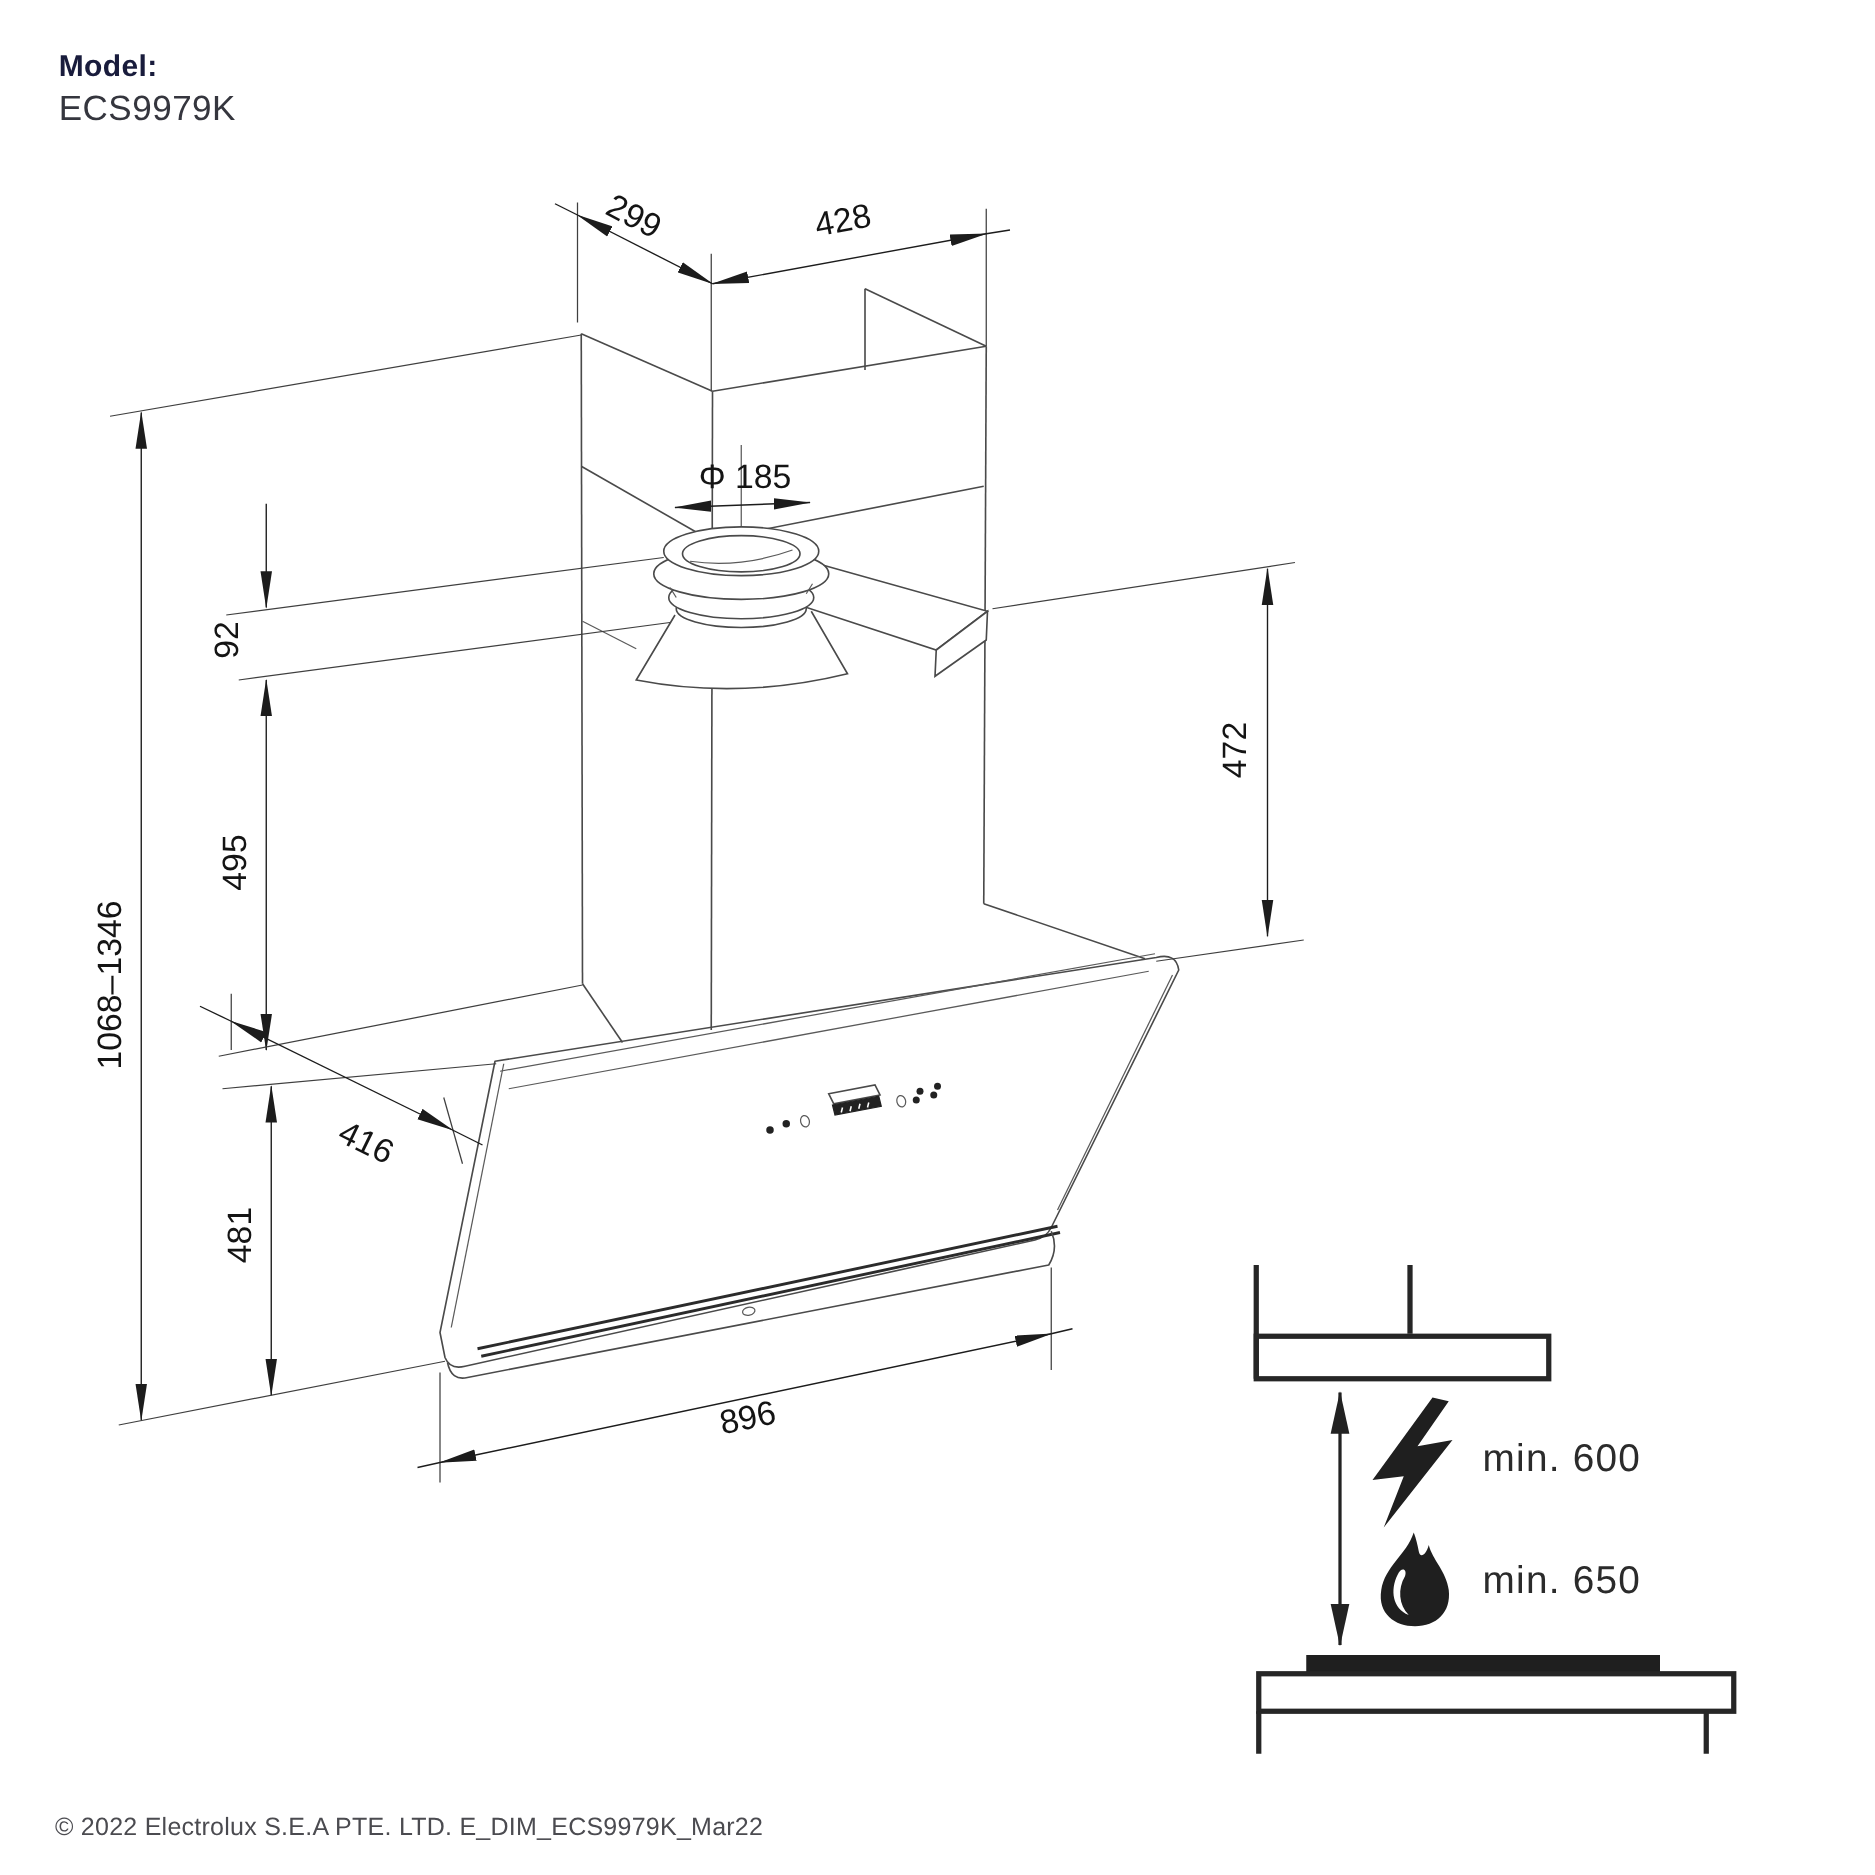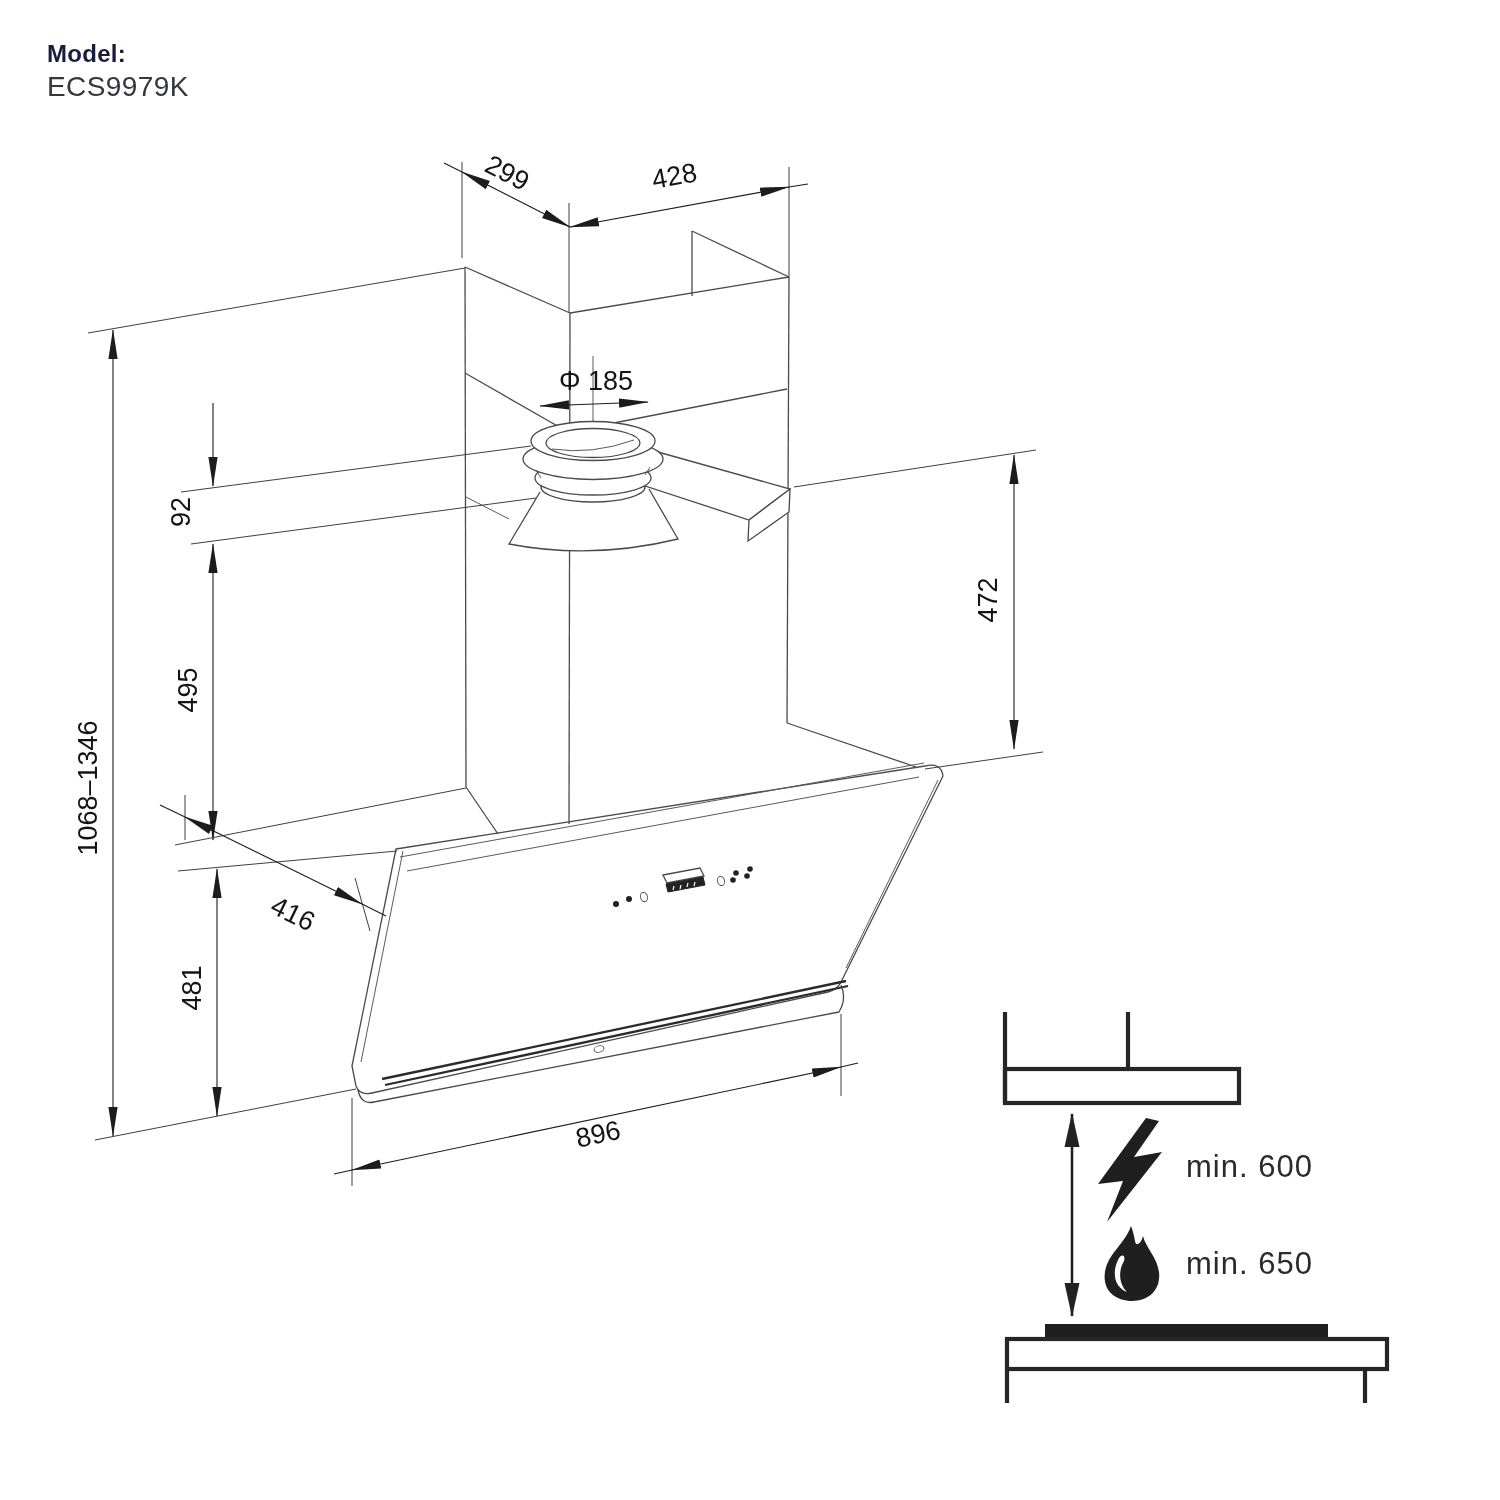--- a/index.html
+++ b/index.html
@@ -179,13 +179,14 @@
       <path fill="#1f1f1f" d="M1131,1226 C1125,1244 1108,1253 1105,1272 C1102,1291 1116,1301 1132,1301 C1149,1301 1161,1290 1159,1272 C1157,1257 1146,1248 1143,1236 C1141,1244 1136,1247 1135,1241 C1134,1236 1133,1231 1131,1226 Z"></path>
       <path fill="#ffffff" d="M1118,1260 C1112,1272 1114,1287 1127,1292 C1119,1284 1118,1271 1124,1261 C1126,1255 1121,1253 1118,1260 Z"></path>
       <text class="insettxt" x="1186" y="1274">min. 650</text>
       <rect x="1045" y="1324" width="283" height="14" fill="#1f1f1f"></rect>
       <rect class="insetln" x="1007" y="1339" width="380" height="30"></rect>
       <line class="insetln" x1="1007" y1="1369" x2="1007" y2="1403"></line>
       <line class="insetln" x1="1365" y1="1369" x2="1365" y2="1403"></line>
     </g>
   </svg>
 
+  <div class="ftr">© 2022 Electrolux S.E.A PTE. LTD. E_DIM_ECS9979K_Mar22</div>
 </div>
 
 </body></html>

